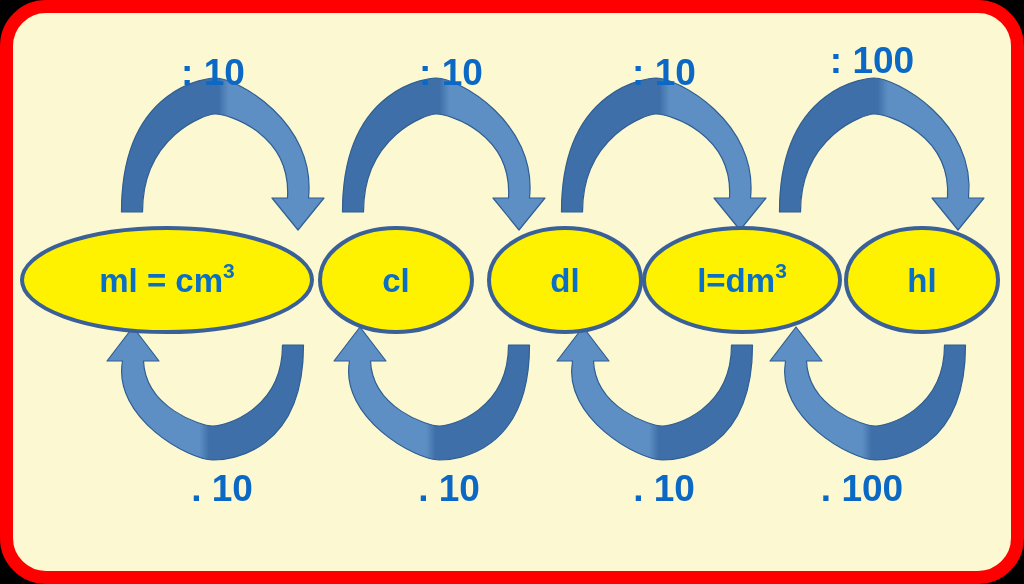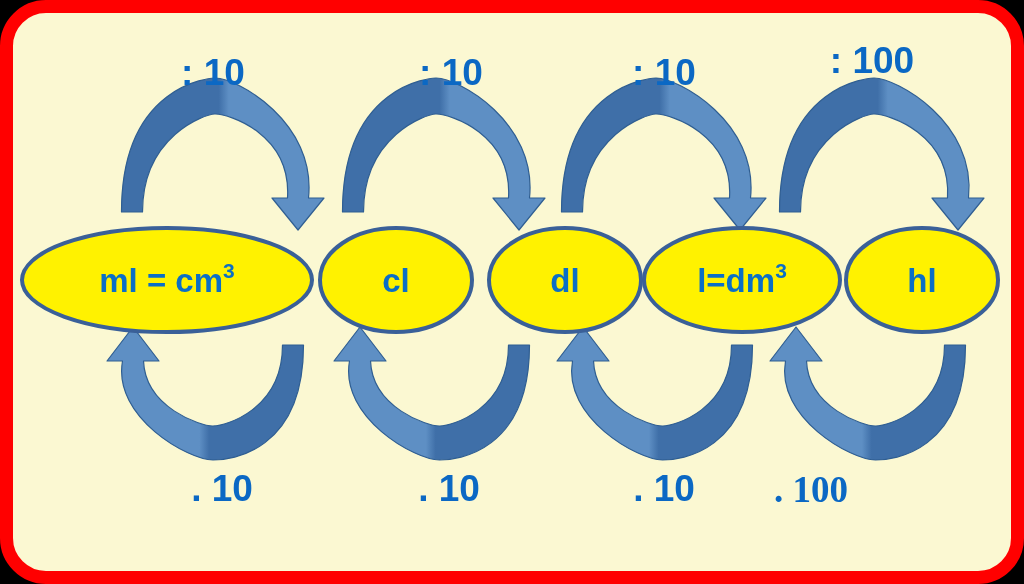--- a/index.html
+++ b/index.html
@@ -84,16 +84,16 @@
     <div id="labels-divide">
         <div class="lbl" style="left: 213px; top: 52px;">: 10</div>
         <div class="lbl" style="left: 451px; top: 52px;">: 10</div>
         <div class="lbl" style="left: 664px; top: 52px;">: 10</div>
         <div class="lbl" style="left: 872px; top: 40px;">: 100</div>
       </div>
     <div id="labels-multiply">
         <div class="lbl" style="left: 222px; top: 468px;">. 10</div>
         <div class="lbl" style="left: 449px; top: 468px;">. 10</div>
         <div class="lbl" style="left: 664px; top: 468px;">. 10</div>
-        <div class="lbl" style="left: 811px; top: 468px; font-family: Liberation Serif, serif;">. 100</div>
+        <div class="lbl" style="left: 862px; top: 468px;">. 100</div>
       </div>
   </div>
 </div>
 
 </body></html>

